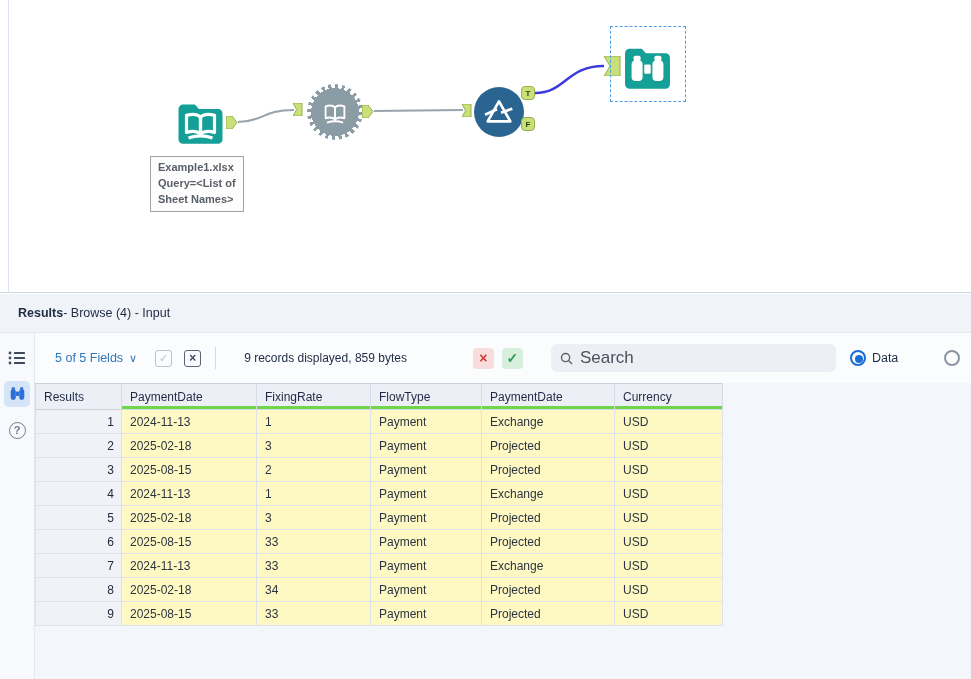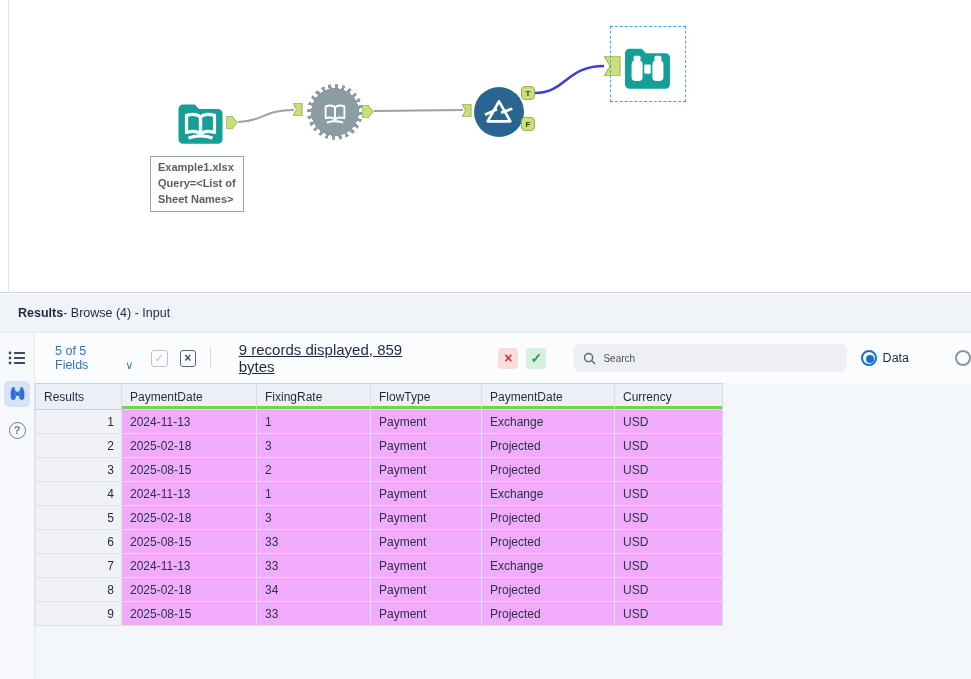--- a/index.html
+++ b/index.html
@@ -46,47 +46,47 @@
   .help-circle { width:17px; height:17px; border:1.4px solid #707B8C; border-radius:50%; color:#707B8C; font-size:11px; font-weight:bold; display:flex; align-items:center; justify-content:center; }
 
   .main-area { flex:1; display:flex; flex-direction:column; background:#F3F6FB; overflow:hidden; }
   .toolbar { height:50px; background:#FBFCFE; display:flex; align-items:center; flex-shrink:0; }
   .fields-dd { margin-left:20px; color:#2E77BC; font-size:12.5px; display:flex; align-items:flex-end; gap:6px; cursor:default; }
   .fields-dd .chev { font-size:11px; color:#2E77BC; }
   .sq-icon { width:17px; height:17px; border-radius:3px; display:flex; align-items:center; justify-content:center; font-size:11px; }
   .cb-icon { margin-left:18px; border:1.5px solid #B9C2CE; color:#B9C2CE; }
   .xsq-icon { margin-left:12px; border:1.5px solid #5A6578; color:#3E4A5E; font-weight:bold; font-size:12px; }
   .tb-divider { margin-left:14px; width:1px; height:22px; background:#D4DAE4; }
-  .records-info { margin-left:28px; font-size:15px; color:#1F2A44;text-decoration:underline; }
+  .records-info { margin-left:28px; font-size:12px; color:#1F2A44; }
   .mini-btn { width:21px; height:21px; border-radius:4px; display:flex; align-items:center; justify-content:center; font-size:14px; font-weight:bold; }
   .btn-red { margin-left:66px; background:#F9DCDC; color:#CD3B35; }
   .btn-green { margin-left:8px; background:#D7F0DD; color:#2F9E5B; }
   .searchbox {
     margin-left:28px; width:285px; height:28px; background:#EDEFF4; border-radius:6px;
     display:flex; align-items:center; padding:0 9px; gap:7px;
   }
-  .searchbox input { border:none; outline:none; background:transparent; font-family:inherit; font-size:10px; color:#333; width:230px; }
+  .searchbox input { border:none; outline:none; background:transparent; font-family:inherit; font-size:17px; color:#333; width:230px; }
   .searchbox input::placeholder { color:#4A5260; opacity:1; }
   .radio-wrap { margin-left:14px; display:flex; align-items:center; gap:6px; }
   .radio { width:16px; height:16px; border-radius:50%; border:2px solid #1A6FD4; position:relative; flex-shrink:0; }
   .radio.on::after { content:""; position:absolute; left:3px; top:3px; width:8px; height:8px; border-radius:50%; background:#1A6FD4; }
   .radio.off { border-color:#8A94A4; }
   .radio-label { font-size:12.5px; color:#1F2A44; }
   .radio2 { margin-left:46px; }
 
   .grid-wrap { flex:1; background:#F3F6FB; }
   table.results-table { border-collapse:collapse; table-layout:fixed; width:687px; background:#fff; font-size:12px; }
   .results-table th {
     height:26px; background:#ECEFF5; font-weight:normal; color:#1F2A44; text-align:left;
     padding:0 0 0 8px; border:1px solid #D6DCE6; border-top:1px solid #C9D1DD;
     box-shadow:inset 0 -3px 0 #6FD64B;
   }
   .results-table th.rec-h { box-shadow:none; border-bottom:1px solid #C9D1DD; }
   .results-table td {
-    height:24px; padding:0 0 0 8px; border:1px solid #DCE1EA; color:#2B3442; background:#f0abfc;
+    height:24px; padding:0 0 0 8px; border:1px solid #DCE1EA; color:#2B3442; background:#fef9c3;
     overflow:hidden; white-space:nowrap;
   }
   .results-table td.rec { background:#F0F2F7; text-align:right; padding:0 7px 0 0; color:#222C3E; }
 </style>
 </head>
 <body>
 
 <div class="app">
 
   <div class="canvas">

